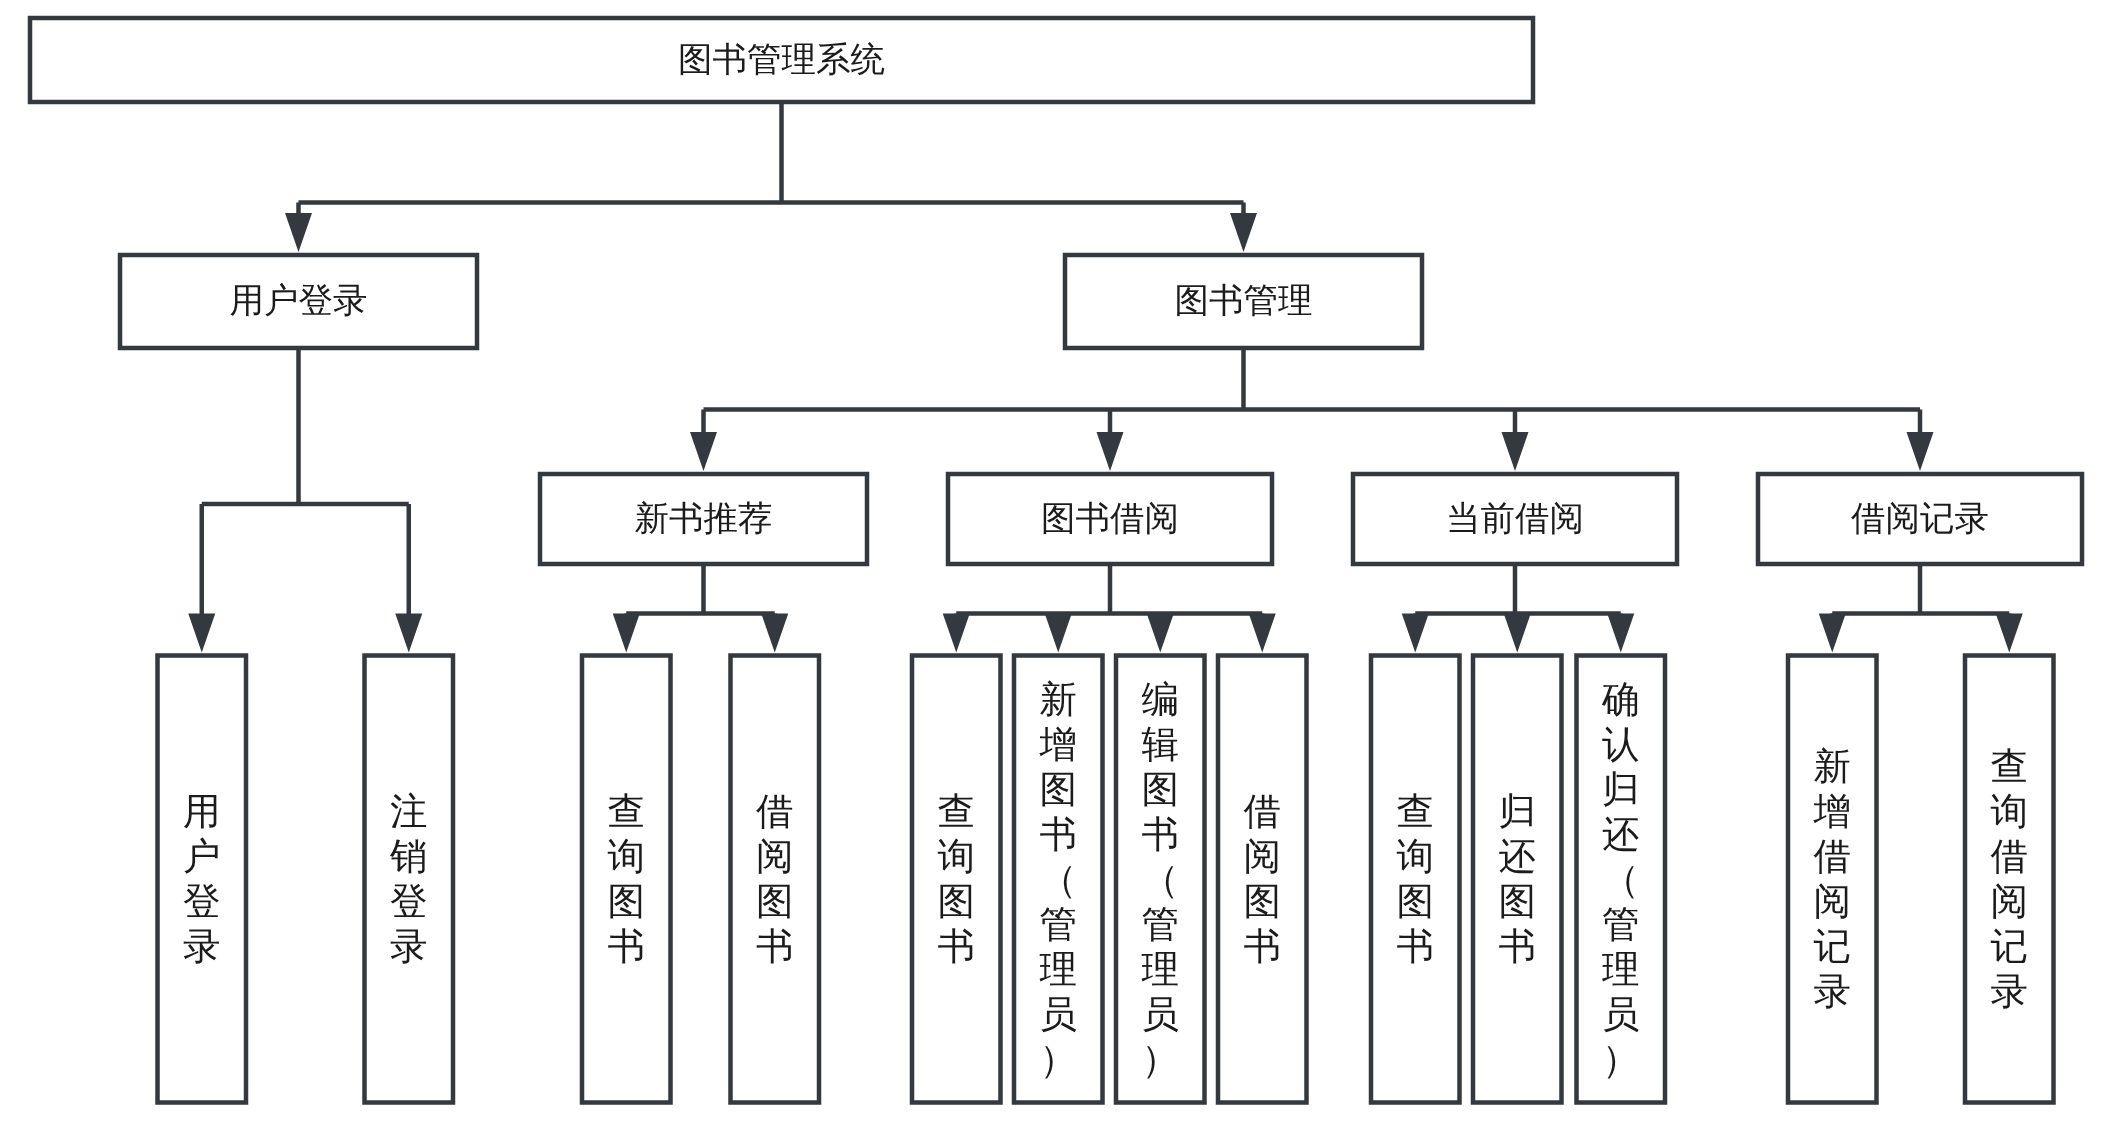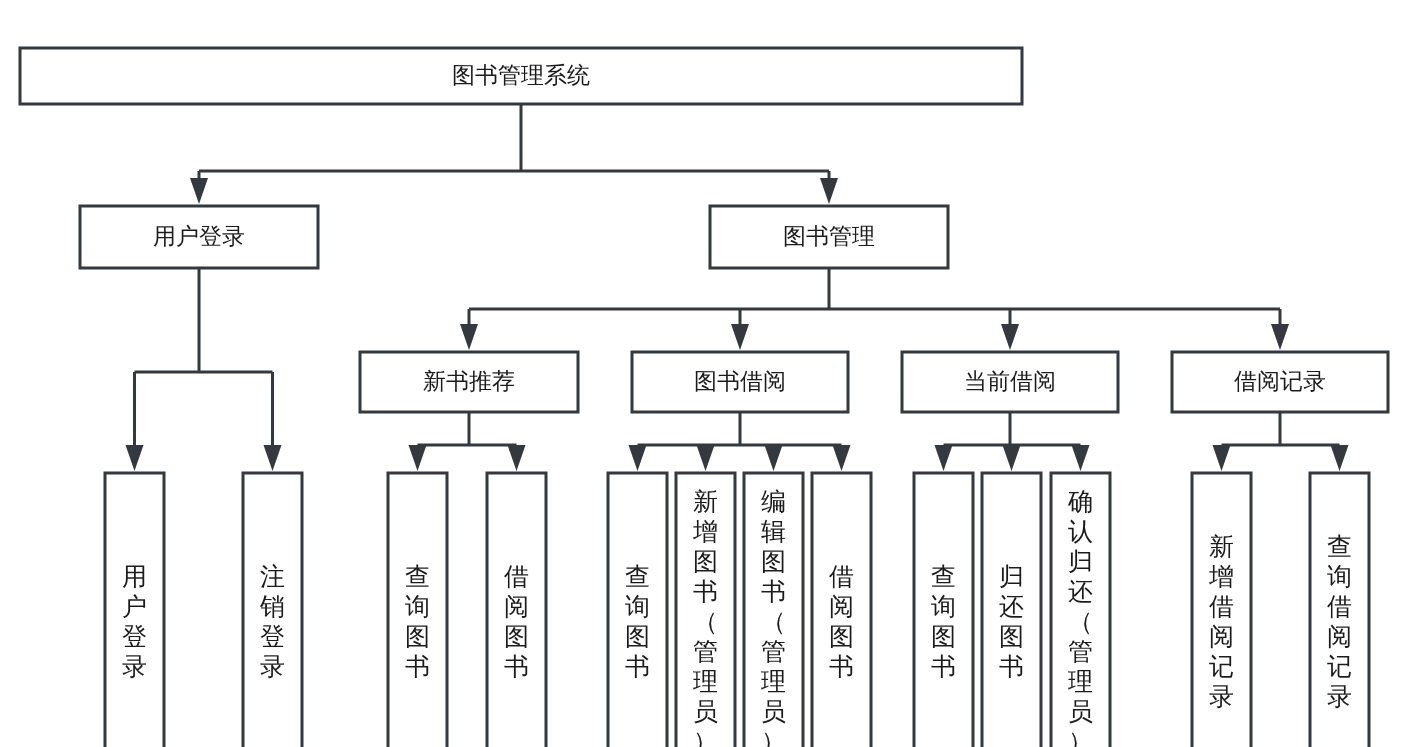--- a/index.html
+++ b/index.html
@@ -11,21 +11,20 @@
     width: 1405px;
     height: 747px;
     font-family: "Liberation Sans", "DejaVu Sans", sans-serif;
     overflow: hidden;
   }
   #diagram-root {
     position: relative;
     width: 1405px;
     height: 606px;
     background: #ffffff;
-    margin-top: 36px;
   }
   svg#flowchart {
     position: absolute;
     top: 0;
     left: 0;
     width: 1405px;
     height: 747px;
   }
   .node-box {
     fill: #ffffff;

